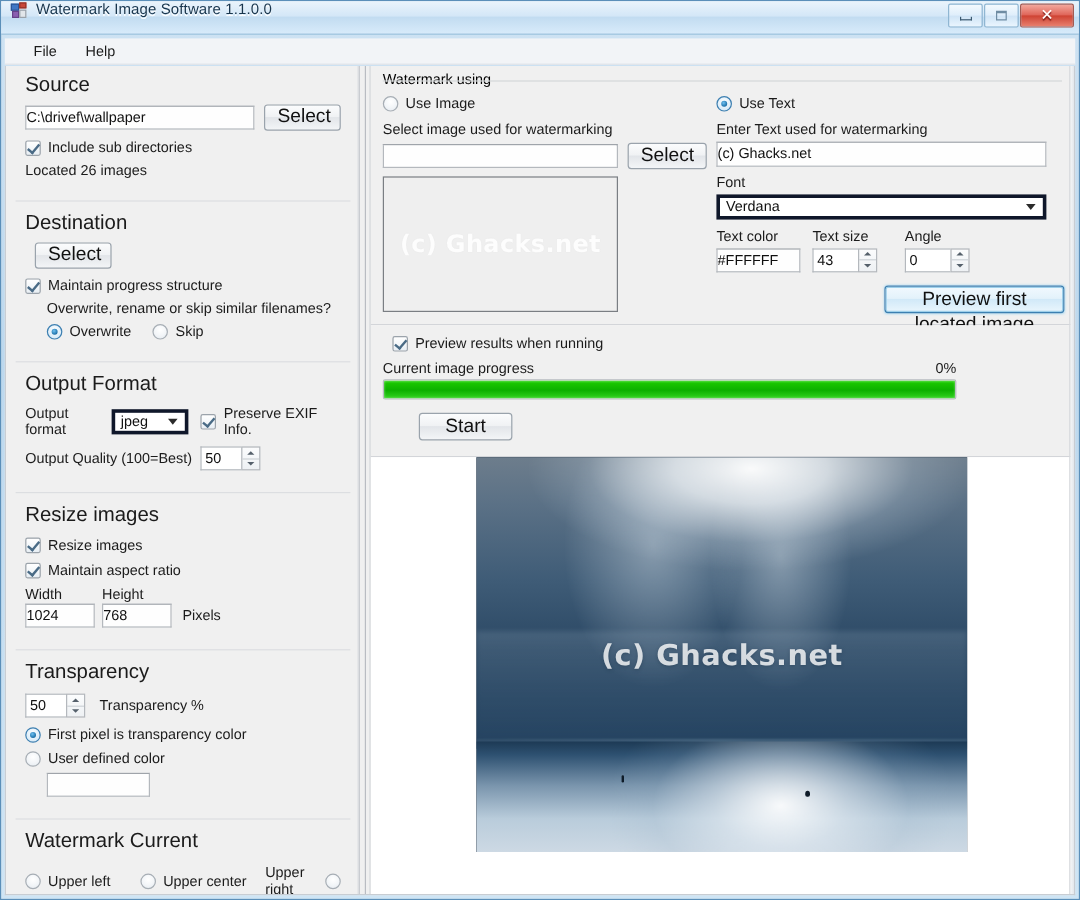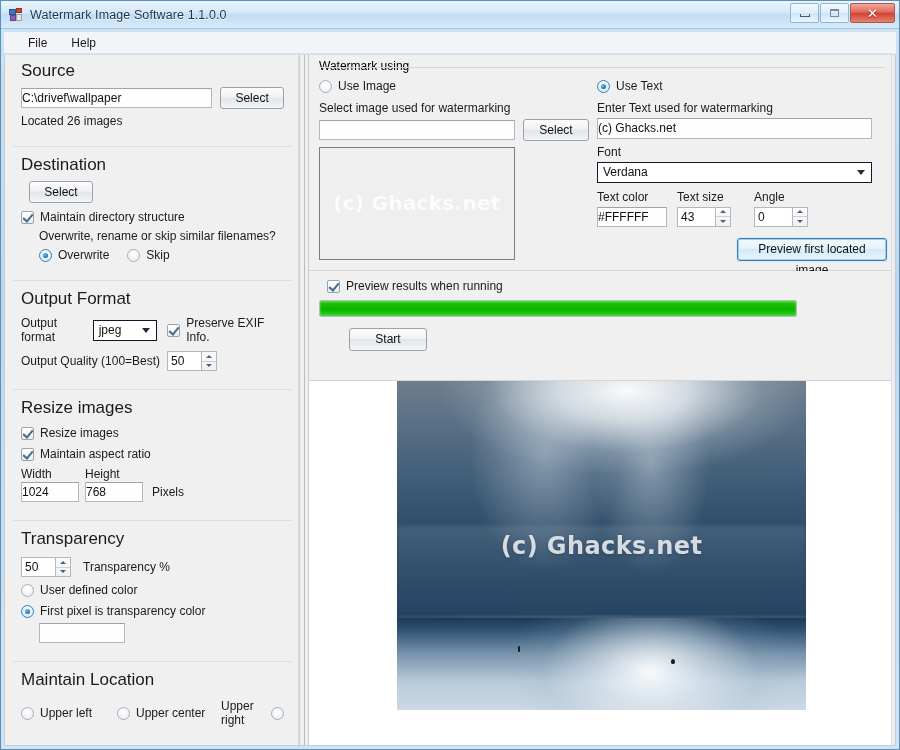--- a/index.html
+++ b/index.html
@@ -19,21 +19,21 @@
     background: linear-gradient(to bottom, #cfe3f3 0%, #bcd8ee 40%, #cfe5f5 100%);
     border: 1px solid #5b8fb9;
     padding: 0;
   }
 
   
   #titlebar {
     position: relative;
     height: 28px;
     background: linear-gradient(to bottom, #eaf4fc 0%, #d4e7f7 45%, #c2dcf1 50%, #d8ebfa 100%);
-    display: flex; align-items: center;
+    display: flex; align-items: flex-start;
     padding-left: 7px;
     border-bottom: 1px solid #9ec4de;
   }
   #app-icon { width: 16px; height: 16px; position: relative; flex: none; margin-right: 6px; }
   #app-icon .sq { position: absolute; }
   .title-text {
     font-size: 12.5px; color: #18354d; letter-spacing: .1px;
     text-shadow: 0 1px 0 rgba(255,255,255,.9);
     white-space: nowrap;
   }
@@ -114,21 +114,21 @@
     background: #fefefe; border: 1px solid #b4b8bd;
     border-top-color: #9fa4aa;
     height: 20px; line-height: 18px;
     padding: 0 0; font-size: 12px; color: #101010;
     white-space: nowrap; overflow: hidden;
   }
   .btn {
     height: 22px; min-width: 62px; padding: 0 10px;
     border: 1px solid #9aa3ac; border-radius: 3px;
     background: linear-gradient(to bottom, #fbfcfd 0%, #f0f2f4 46%, #e2e5e9 50%, #f3f5f7 100%);
-    font-size: 12px; color: #111; line-height: 20px; text-align: center;
+    font-size: 16px; color: #111; line-height: 20px; text-align: center;
   }
   .btn.focused {
     border-color: #3c7fb1;
     box-shadow: 0 0 0 1px #9ed0ea inset, 0 0 2px #a8d8f0;
     background: linear-gradient(to bottom, #f1f9fe 0%, #e3f2fb 46%, #d1e9f8 50%, #eaf6fd 100%);
   }
 
   .chk { display: inline-flex; align-items: center; }
   .chk .box {
     width: 13px; height: 13px; flex: none;
@@ -176,21 +176,21 @@
   }
   .spin .sb div {
     flex: 1; display: flex; align-items: center; justify-content: center;
     font-size: 6px; color: #4a5560; line-height: 1;
   }
   .spin .sb div:first-child { border-bottom: 1px solid #ccd1d6; }
   .arw-u { width:0;height:0;border-left:3px solid transparent;border-right:3px solid transparent;border-bottom:3px solid #55606b;}
   .arw-d { width:0;height:0;border-left:3px solid transparent;border-right:3px solid transparent;border-top:3px solid #55606b;}
 
   .combo {
-    height: 21px; border: 1px solid #0f172a; background: #fff;
+    height: 21px; border: 3px solid #0f172a; background: #fff;
     display: flex; align-items: center; padding-left: 5px; font-size: 12px; color:#101010;
     position: relative;
   }
   .combo .cb-arrow {
     position: absolute; right: 6px; top: 50%; margin-top: -2px;
     width:0;height:0;border-left:4px solid transparent;border-right:4px solid transparent;
     border-top:5px solid #2b2b2b;
   }
 
   .lbl-s { font-size: 12px; color: #1b1b1b; }
@@ -320,37 +320,43 @@
 
     <div id="leftcol">
 
       <div class="gb">
         <span class="gb-title">Source</span>
         <div class="gb-body">
           <div class="row" style="margin-top:2px;">
             <div class="txtbox" style="width:192px;">C:\drivef\wallpaper</div>
             <div class="btn" style="margin-left:8px;width:64px;">Select</div>
           </div>
+          <div class="row" style="margin-top:7px;">
+            <span class="chk">
+              <span class="box checked"></span>
+              <span class="lbl">Include sub directories</span>
+            </span>
+          </div>
           <div class="row" style="margin-bottom:2px;">
             <span class="lbl-s">Located 26 images</span>
           </div>
         </div>
       </div>
       <div class="sep"></div>
 
       <div class="gb">
         <span class="gb-title">Destination</span>
         <div class="gb-body">
           <div class="row" style="margin-top:2px;">
             <div class="btn" style="margin-left:8px;width:64px;">Select</div>
           </div>
           <div class="row" style="margin-top:7px;">
             <span class="chk">
               <span class="box checked"></span>
-              <span class="lbl">Maintain directory structure</span>
+              <span class="lbl">Maintain progress structure</span>
             </span>
           </div>
           <div class="row" style="padding-left:18px;">
             <span class="lbl-s">Overwrite, rename or skip similar filenames?</span>
           </div>
           <div class="row" style="padding-left:18px;margin-bottom:2px;">
             <span class="rad" style="margin-right:18px;">
               <span class="dot on"></span>
               <span class="lbl">Overwrite</span>
             </span>
@@ -433,41 +439,41 @@
                 <div>
                     <i class="arw-u"></i>
                   </div>
                 <div>
                     <i class="arw-d"></i>
                   </div>
               </span>
             </span>
             <span class="lbl-s" style="margin-left:12px;">Transparency %</span>
           </div>
+          <div class="row" style="margin-top:7px;">
+            <span class="rad">
+              <span class="dot on"></span>
+              <span class="lbl">First pixel is transparency color</span>
+            </span>
+          </div>
           <div class="row" style="margin-top:6px;">
             <span class="rad">
               <span class="dot"></span>
               <span class="lbl">User defined color</span>
             </span>
           </div>
-          <div class="row" style="margin-top:7px;">
-            <span class="rad">
-              <span class="dot on"></span>
-              <span class="lbl">First pixel is transparency color</span>
-            </span>
-          </div>
           <div class="row" style="padding-left:18px;margin-bottom:2px;">
             <div class="txtbox" style="width:86px;"></div>
           </div>
         </div>
       </div>
       <div class="sep"></div>
 
       <div class="gb">
-        <span class="gb-title">Maintain Location</span>
+        <span class="gb-title">Watermark Current</span>
         <div class="gb-body">
           <div class="grid3" style="margin-top:5px;">
             <span class="rad">
               <span class="dot"></span>
               <span class="lbl">Upper left</span>
             </span>
             <span class="rad">
               <span class="dot"></span>
               <span class="lbl">Upper center</span>
             </span>
@@ -575,20 +581,24 @@
 
       <div class="rpanel" id="panel-progress">
         <div style="margin-left:8px;">
           <span class="chk">
             <span class="box checked"></span>
             <span class="lbl">Preview results when running</span>
           </span>
         </div>
 
         <div style="margin-top:4px;width:478px;">
+          <div class="prow-lbl">
+            <span>Current image progress</span>
+            <span>0%</span>
+          </div>
           <div class="pbar-track">
             <div class="pbar-fill" id="cur-fill" style="width: 100%;"></div>
           </div>
         </div>
 
         <div style="display:flex;align-items:flex-end;margin-top:11px;">
           <div class="btn" style="margin-left:30px;width:78px;height:23px;line-height:21px;">Start</div>
         </div>
       </div>
 

